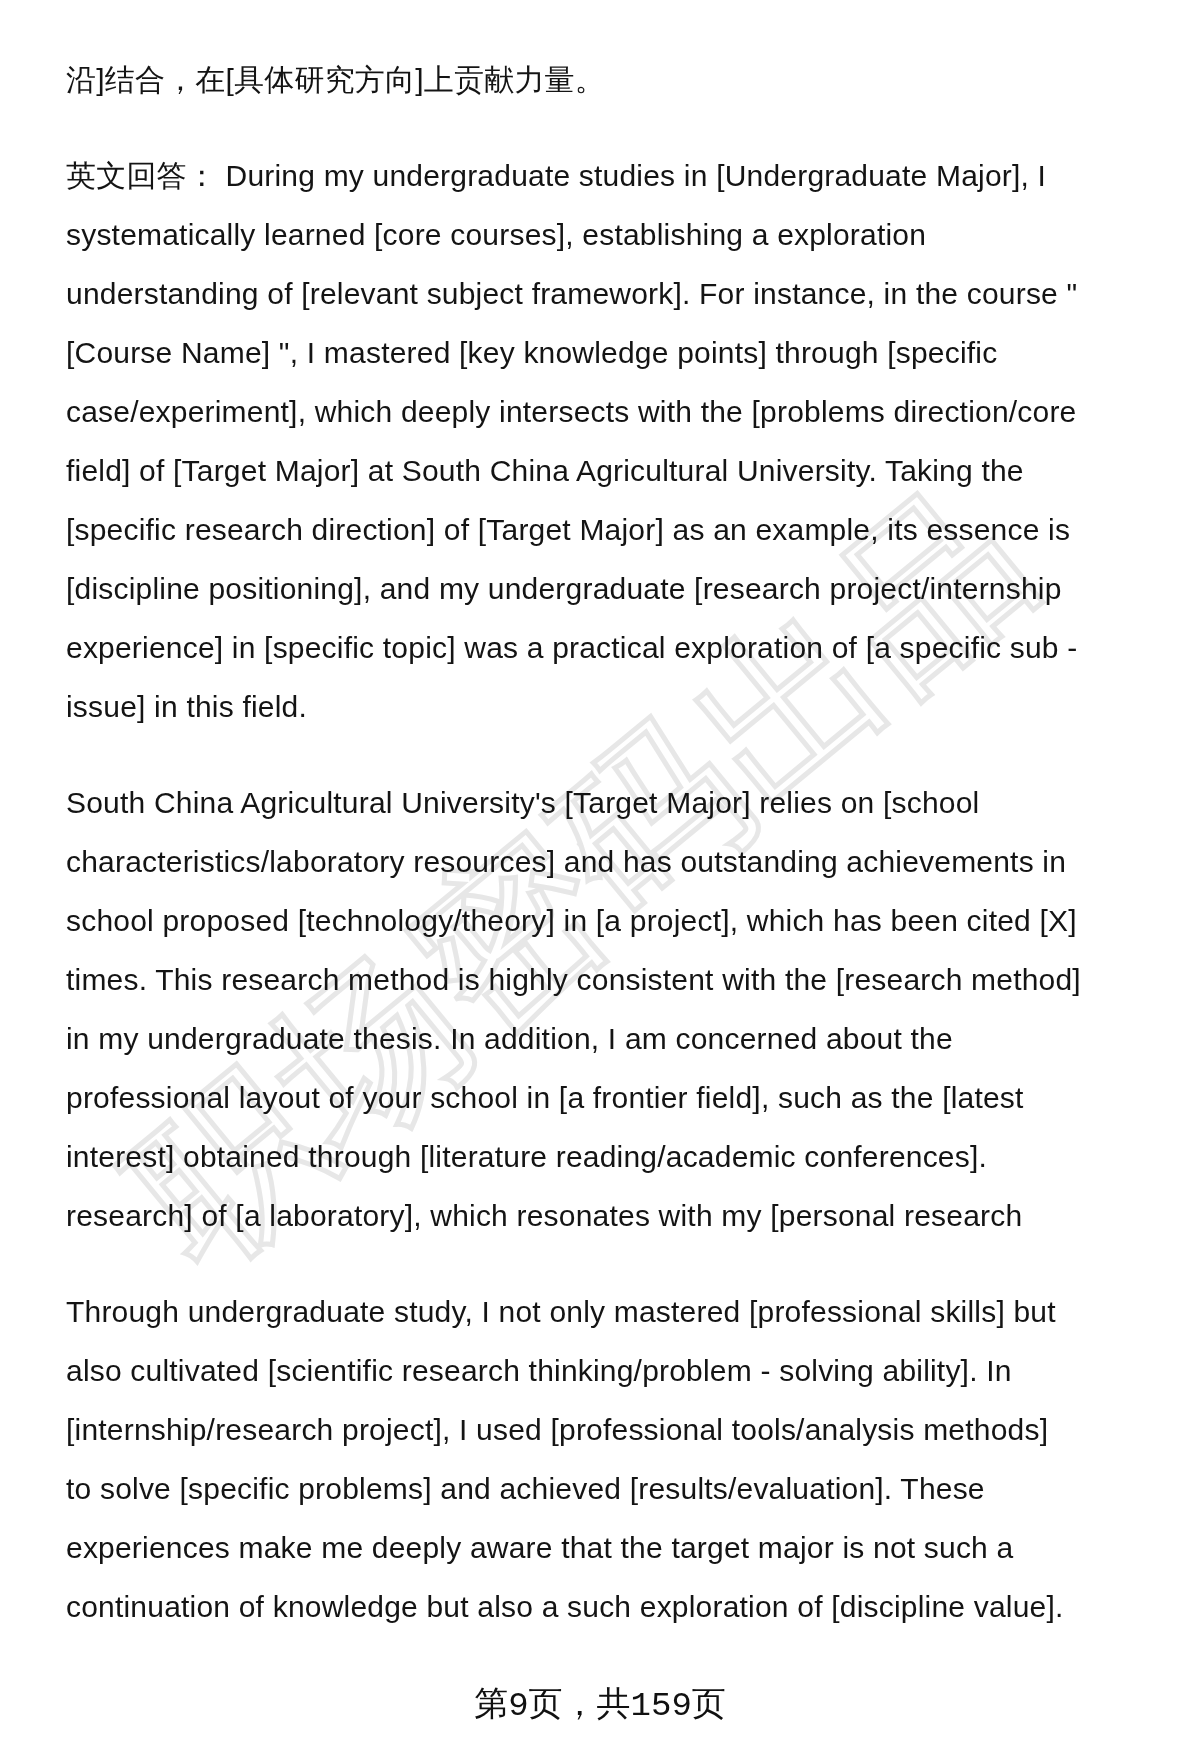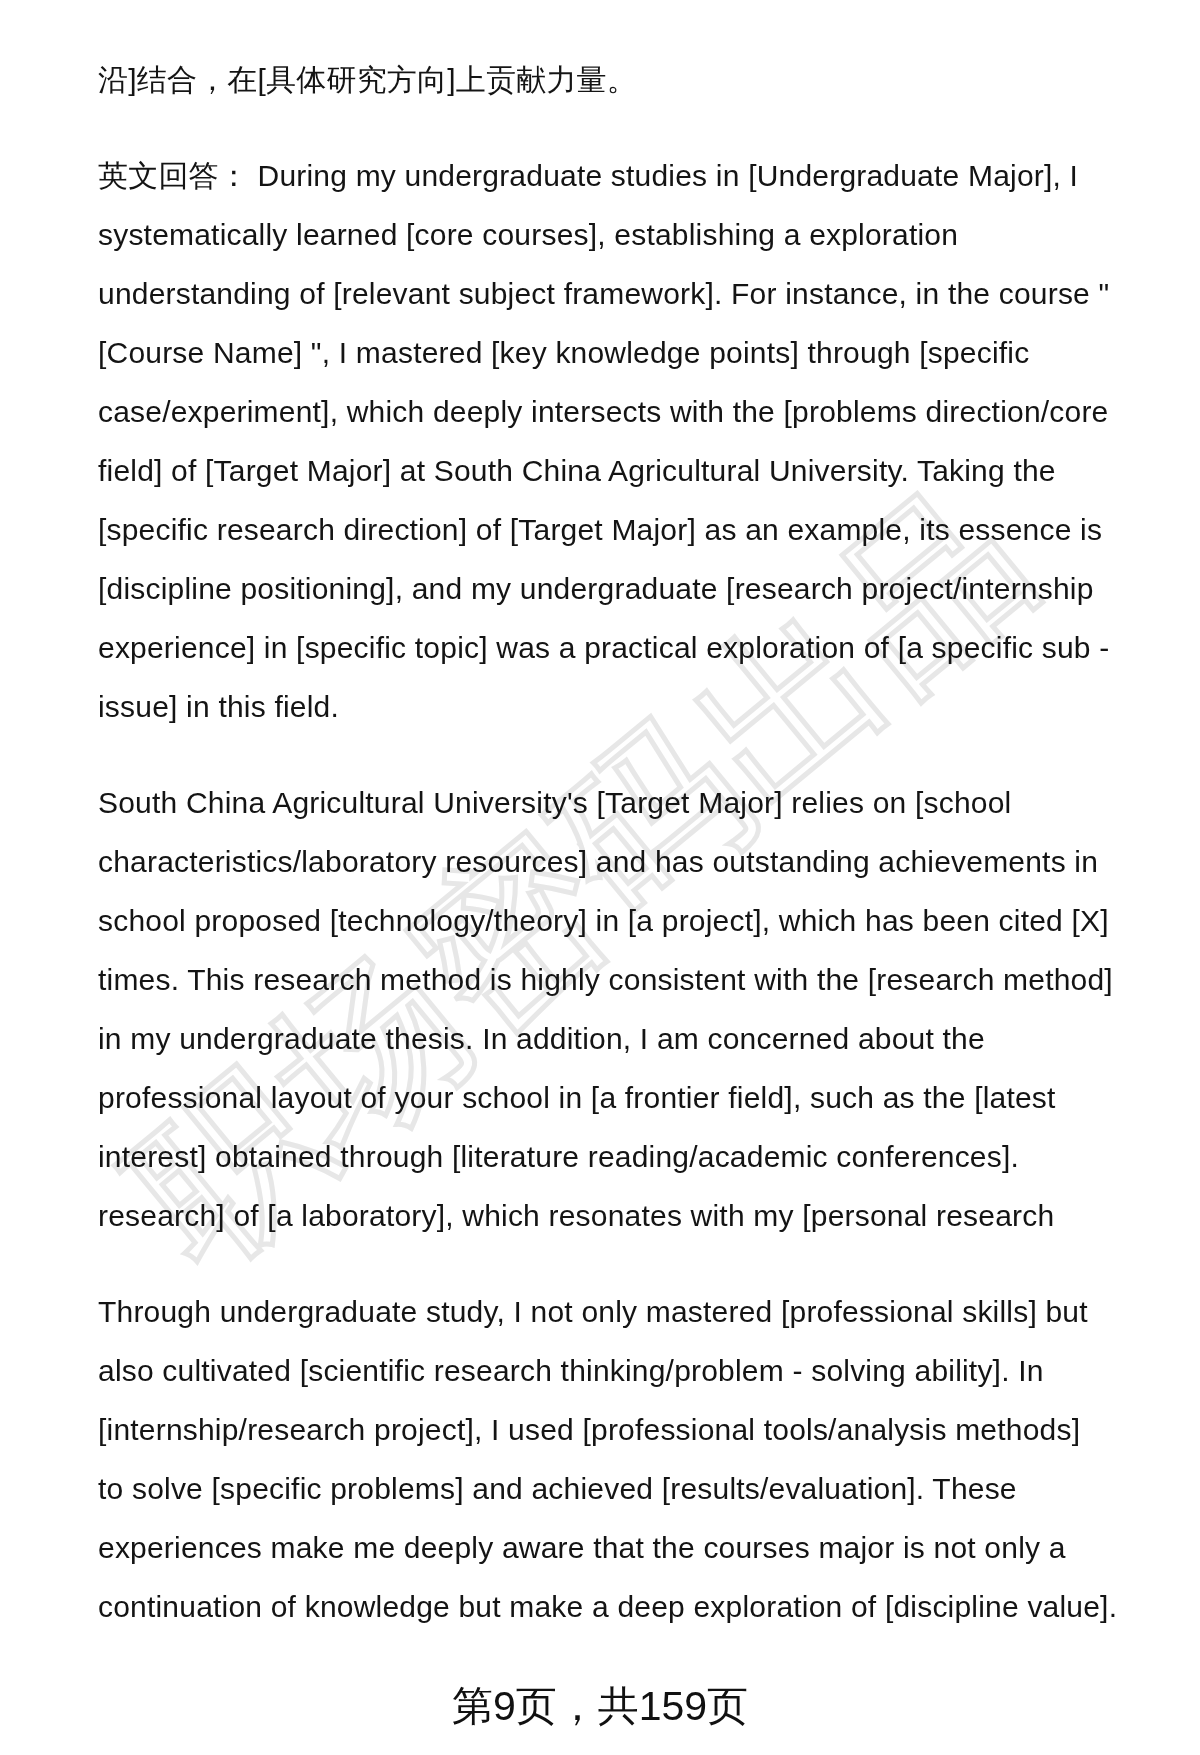--- a/index.html
+++ b/index.html
@@ -25,42 +25,42 @@
     inset: 0;
     z-index: 0;
     pointer-events: none;
   }
   .doc-content {
     position: absolute;
     left: 66px;
     top: 50px;
     width: 1068px;
     z-index: 1;
-    margin-left: 32px;
   }
   .para {
     margin: 0 0 37px 0;
     padding: 0;
   }
   .para .line {
     font-size: 30px;
     line-height: 59px;
     white-space: nowrap;
     letter-spacing: 0.2px;
   }
   .page-footer {
     position: absolute;
     left: 0;
     right: 0;
     top: 1686px;
     text-align: center;
-    font-size: 41px;
+    font-size: 34px;
     line-height: 40px;
     z-index: 1;
     color: #111111;
+    font-family: Liberation Mono, monospace;
   }
 </style>
 </head>
 <body>
 
 <div class="page">
 
   <svg class="watermark-layer" width="1200" height="1755" viewBox="0 0 1200 1755" aria-hidden="true">
     <text x="580" y="875" text-anchor="middle" dominant-baseline="central" font-size="180" letter-spacing="2" fill="none" stroke-width="5" transform="rotate(-39.5 580 875)" stroke="#e7e7e7">职场密码出品</text>
   </svg>
@@ -89,22 +89,22 @@
         <div class="line">in my undergraduate thesis. In addition, I am concerned about the</div>
         <div class="line">professional layout of your school in [a frontier field], such as the [latest</div>
         <div class="line">interest] obtained through [literature reading/academic conferences].</div>
         <div class="line">research] of [a laboratory], which resonates with my [personal research</div>
       </div>
       <div class="para">
         <div class="line">Through undergraduate study, I not only mastered [professional skills] but</div>
         <div class="line">also cultivated [scientific research thinking/problem - solving ability]. In</div>
         <div class="line">[internship/research project], I used [professional tools/analysis methods]</div>
         <div class="line">to solve [specific problems] and achieved [results/evaluation]. These</div>
-        <div class="line">experiences make me deeply aware that the courses major is not only a</div>
-        <div class="line">continuation of knowledge but make a deep exploration of [discipline value].</div>
+        <div class="line">experiences make me deeply aware that the target major is not such a</div>
+        <div class="line">continuation of knowledge but also a such exploration of [discipline value].</div>
       </div>
     </div>
 
   <div class="page-footer">
     <span>第9页，共159页</span>
   </div>
 
 </div>
 
 </body></html>

